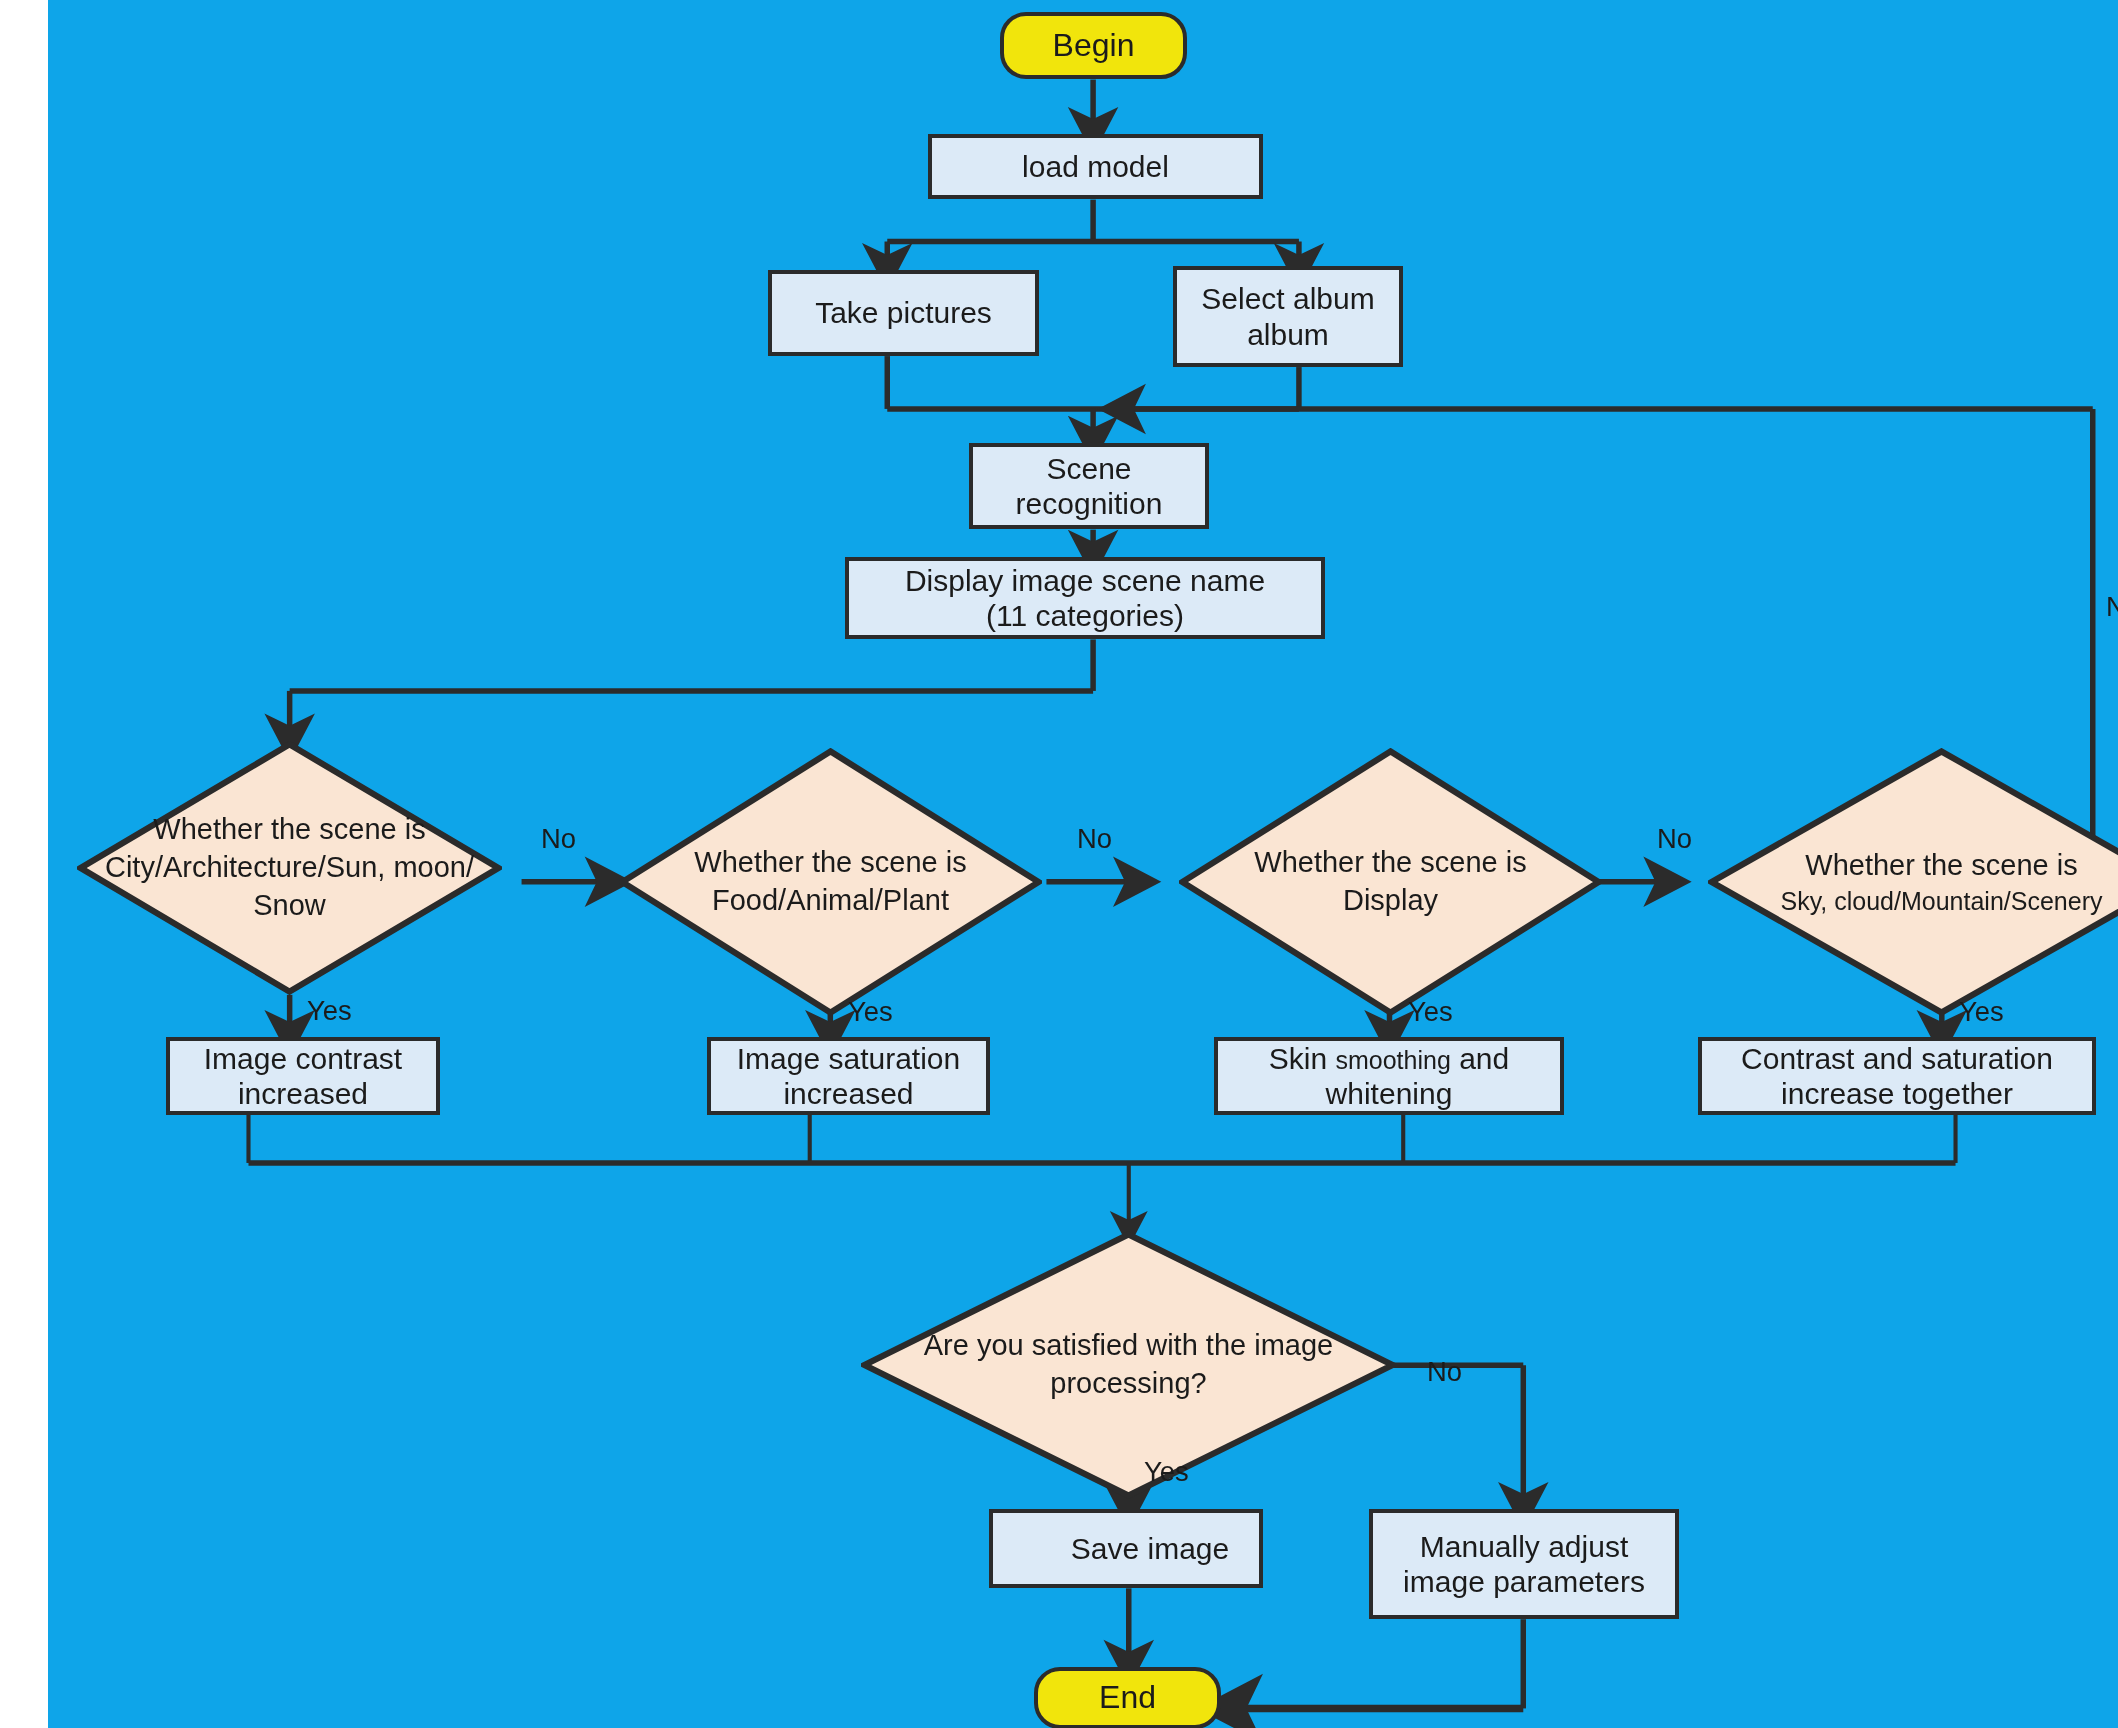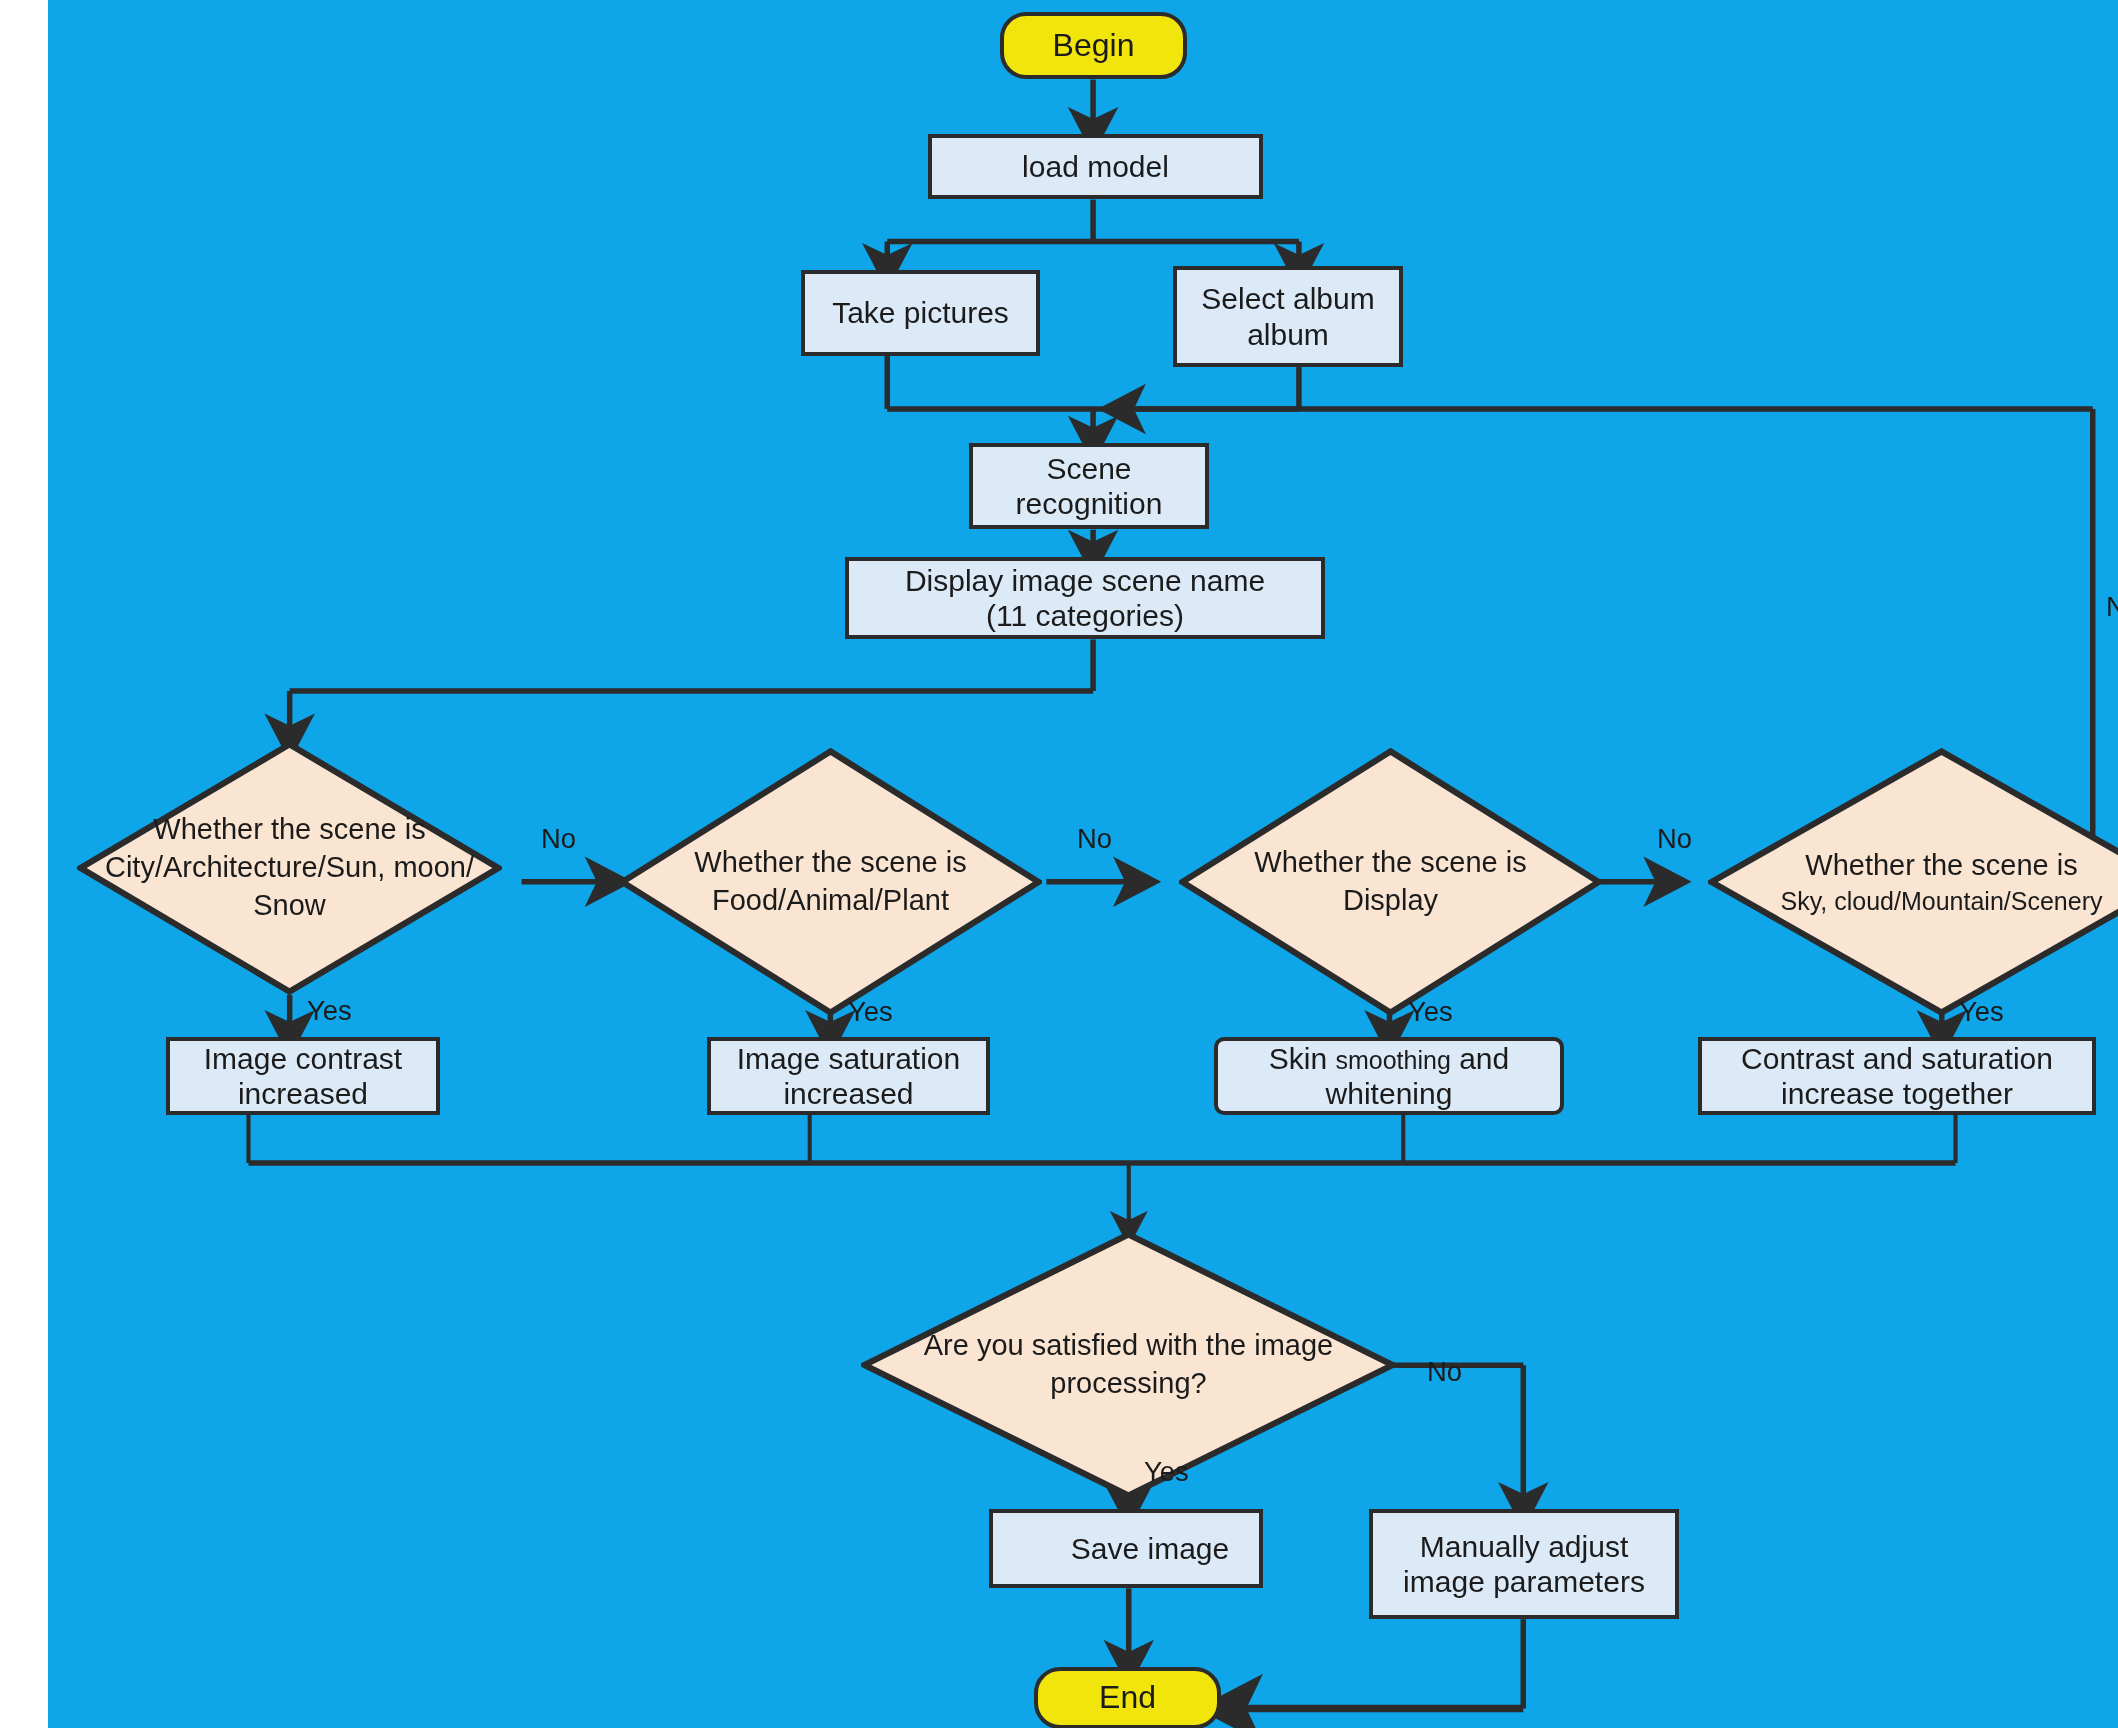--- a/index.html
+++ b/index.html
@@ -157,21 +157,21 @@
   </svg>
 
   <div class="node terminator" style="left:952px; top:12.3px; width:187px; height:67px;">
     <span class="txt">Begin</span>
   </div>
 
   <div class="node process" style="left:880px; top:134px; width:335px; height:65px;">
     <span class="txt">load model</span>
   </div>
 
-  <div class="node process" style="left:753px; top:270px; width:239px; height:86px;">
+  <div class="node process" style="left:720px; top:270px; width:271px; height:86px;">
     <span class="txt">Take pictures</span>
   </div>
 
   <div class="node process" style="left:1125px; top:266px; width:230px; height:101px; flex-direction:column;">
     <span class="l1">Select album</span>
     <span class="l1">album</span>
   </div>
 
   <div class="node process" style="left:921px; top:443px; width:240px; height:86px; flex-direction:column;">
     <span class="l1">Scene</span>
@@ -227,21 +227,21 @@
   <div class="node process" style="left:118px; top:1037px; width:274px; height:78px; flex-direction:column;">
     <span class="l1">Image contrast</span>
     <span class="l1">increased</span>
   </div>
 
   <div class="node process" style="left:659px; top:1037px; width:283px; height:78px; flex-direction:column;">
     <span class="l1">Image saturation</span>
     <span class="l1">increased</span>
   </div>
 
-  <div class="node process" style="left:1166px; top:1037px; width:350px; height:78px; flex-direction:column;border-radius:10px;">
+  <div class="node process" style="left:1166px; top:1037px; width:350px; height:78px; flex-direction:column;">
     <span class="l1"><span>Skin </span><span class="small">smoothing</span><span> and</span></span>
     <span class="l1">whitening</span>
   </div>
 
   <div class="node process" style="left:1650px; top:1037px; width:398px; height:78px; flex-direction:column;">
     <span class="l1">Contrast and saturation</span>
     <span class="l1">increase together</span>
   </div>
 
   <div class="node decision" style="left:813px; top:1231px; width:535px; height:268px;">

